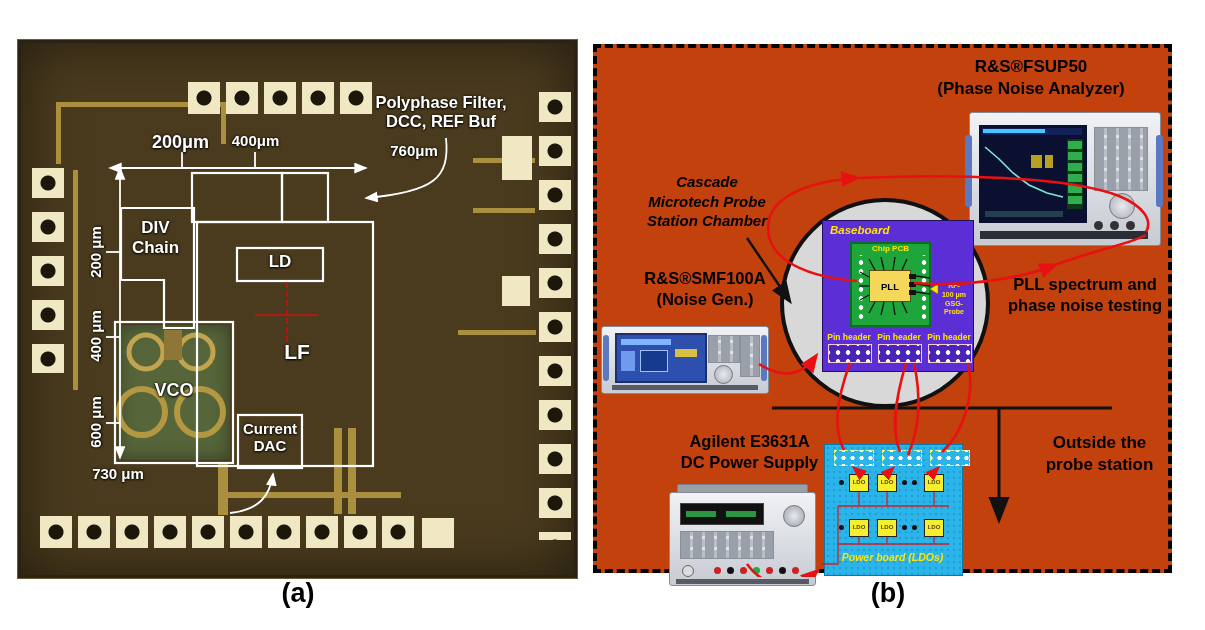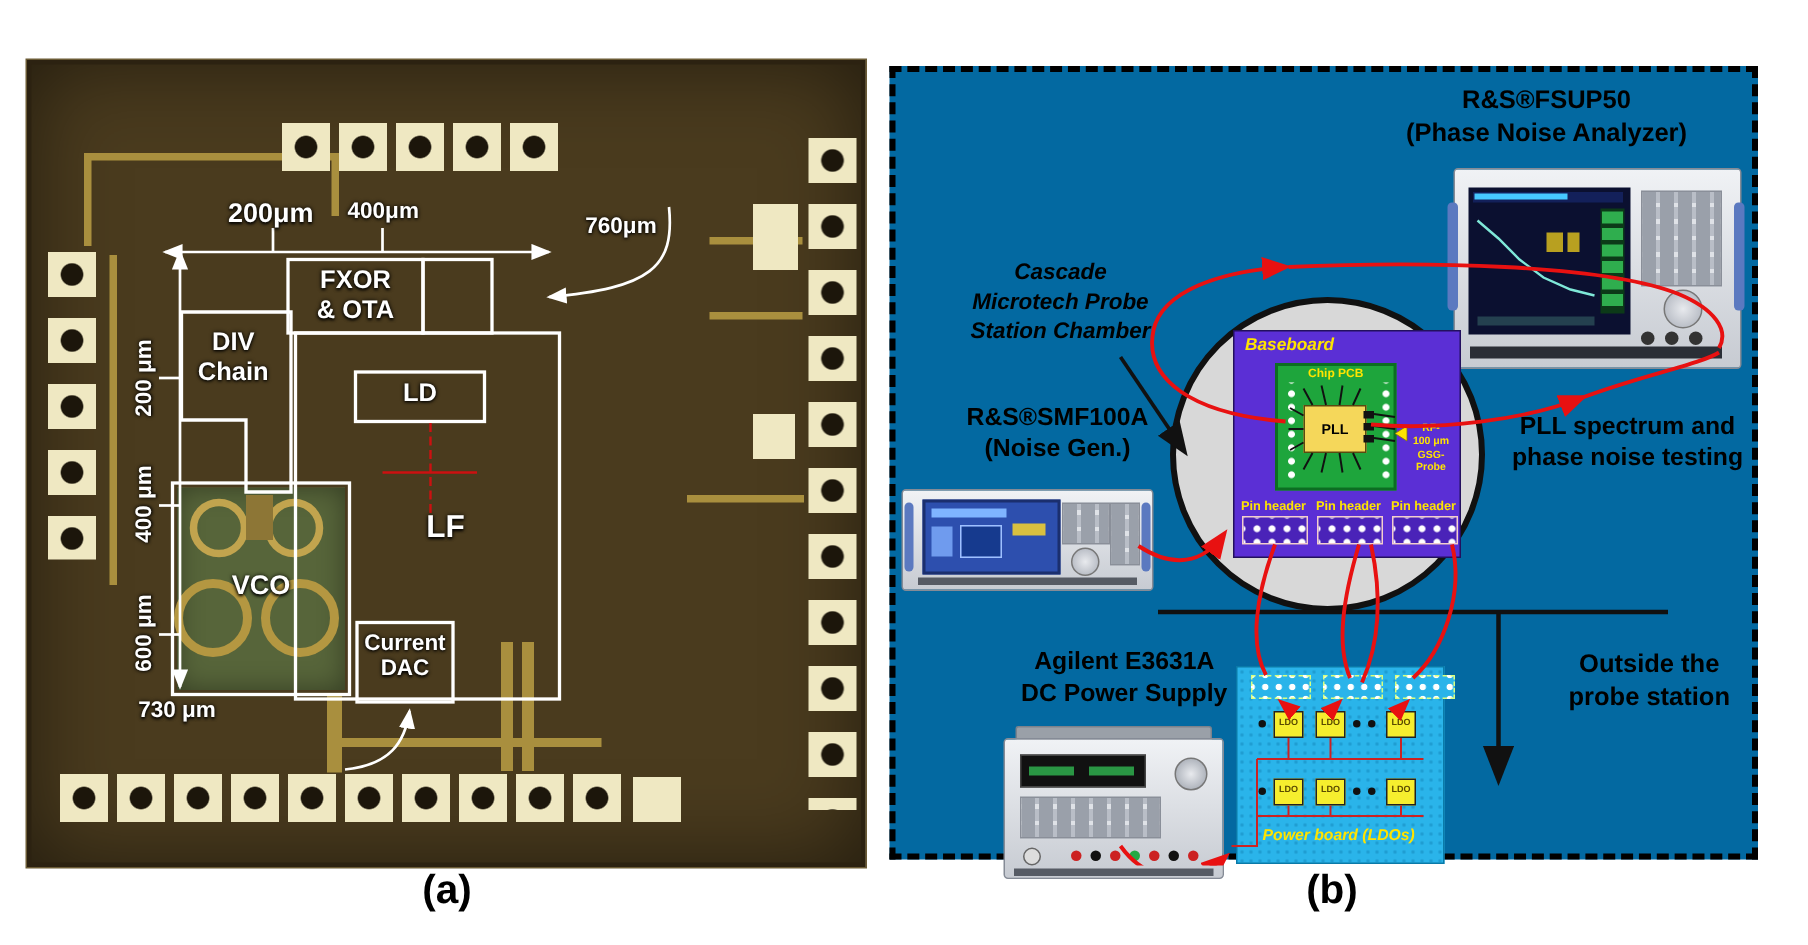--- a/index.html
+++ b/index.html
@@ -19,21 +19,21 @@
       repeating-linear-gradient(180deg,#efe8c2 0 30px,rgba(0,0,0,0) 30px 44px);
       background-size:32px 44px,32px 44px;}
   .trace{background:#a98f3e;}
   .brightpad{background:#efe8c2;}
   .vcoarea{background:#57653a;box-shadow:inset 0 0 18px rgba(0,0,0,.4);}
   .alabel{color:#fff;font-weight:bold;text-align:center;line-height:1.15;
       text-shadow:0 0 3px rgba(0,0,0,.95),0 1px 2px rgba(0,0,0,.9);}
   .vrot{transform:translate(-50%,-50%) rotate(-90deg);white-space:nowrap;}
   
   #pb{left:593px;top:44px;width:579px;height:529px;border:4px dashed #000;
-      box-sizing:border-box;background:#0369a1;}
+      box-sizing:border-box;background:#c2410c;}
   .btxt{color:#000;font-weight:bold;text-align:center;line-height:1.3;}
   .instr{background:linear-gradient(#f0f2f5,#c7cbd2);border:1px solid #858b96;
       border-radius:3px;}
   .handle{background:#5b79c0;border-radius:3px;}
   .screen{background:#0b1030;border:2px solid #6d7florida;}
   .circle{border-radius:50%;background:#d8d8d8;border:4px solid #111;box-sizing:border-box;}
   .bboard{background:#5b2fd5;border:1px solid #23105e;}
   .ylab{color:#ffe400;font-weight:bold;font-style:italic;}
   .greenpcb{background:#1ea53c;border:2px solid #0c6e22;box-sizing:border-box;}
   .dotstrip{background-image:radial-gradient(circle 2.4px,#fff 0 2px,rgba(0,0,0,0) 2.6px);
@@ -123,31 +123,31 @@
         <path d="M428,98 C432,138 416,152 348,158" marker-end="url(#aw)"></path>
         <path d="M212,473 C242,470 252,455 255,434" marker-end="url(#aw)"></path>
       </g>
 
       <g stroke="#cc1111" stroke-width="1.6">
         <line x1="269" y1="242" x2="269" y2="313" stroke-dasharray="6,3"></line>
         <line x1="237" y1="275" x2="300" y2="275"></line>
       </g>
     </svg>
 
+    <div class="abs alabel" style="left:330px;top:53px;width:186px;font-size:16.5px;">
+      <span>Polyphase Filter,</span><br>
+      <span>DCC, REF Buf</span>
+    </div>
     <div class="abs alabel" style="left:115px;top:92px;width:95px;font-size:18px;">200μm</div>
     <div class="abs alabel" style="left:190px;top:92px;width:95px;font-size:15px;">400μm</div>
     <div class="abs alabel" style="left:355px;top:102px;width:82px;font-size:15px;">760μm</div>
     <div class="abs alabel vrot" style="left:78px;top:212px;font-size:15px;">200 μm</div>
     <div class="abs alabel vrot" style="left:78px;top:296px;font-size:15px;">400 μm</div>
     <div class="abs alabel vrot" style="left:78px;top:382px;font-size:15px;">600 μm</div>
     <div class="abs alabel" style="left:60px;top:425px;width:80px;font-size:15px;">730 μm</div>
-    <div class="abs alabel" style="left:174px;top:137px;width:90px;font-size:17px;">
-      <span>FXOR</span><br>
-      <span>&amp; OTA</span>
-    </div>
     <div class="abs alabel" style="left:99px;top:178px;width:77px;font-size:17px;">
       <span>DIV</span><br>
       <span>Chain</span>
     </div>
     <div class="abs alabel" style="left:219px;top:212px;width:86px;font-size:17px;">LD</div>
     <div class="abs alabel" style="left:258px;top:300px;width:42px;font-size:21px;">LF</div>
     <div class="abs alabel" style="left:97px;top:340px;width:118px;font-size:18px;">VCO</div>
     <div class="abs alabel" style="left:220px;top:380px;width:64px;font-size:15px;">
       <span>Current</span><br>
       <span>DAC</span>

